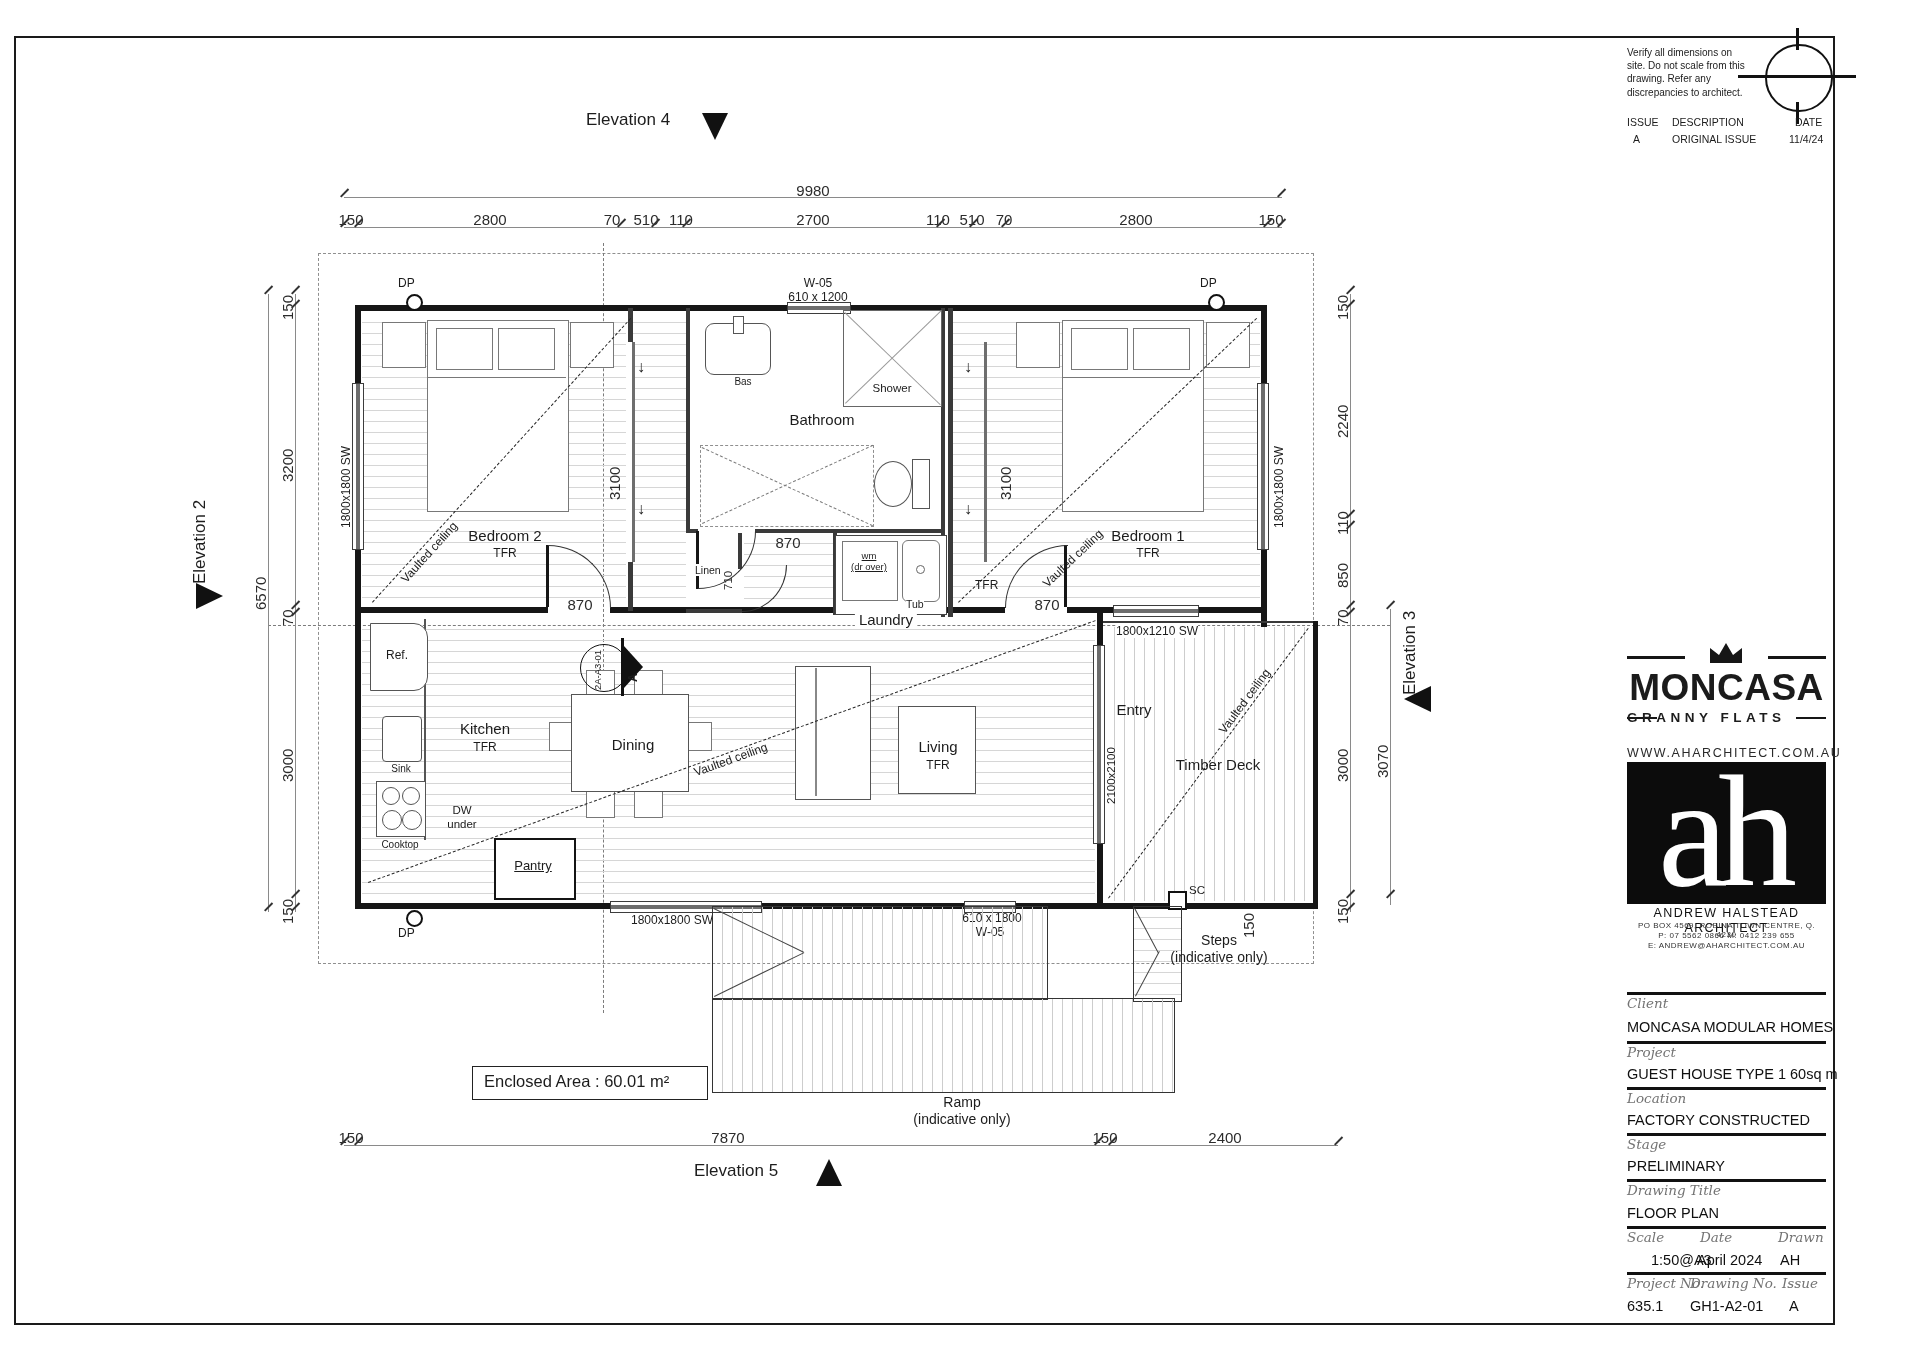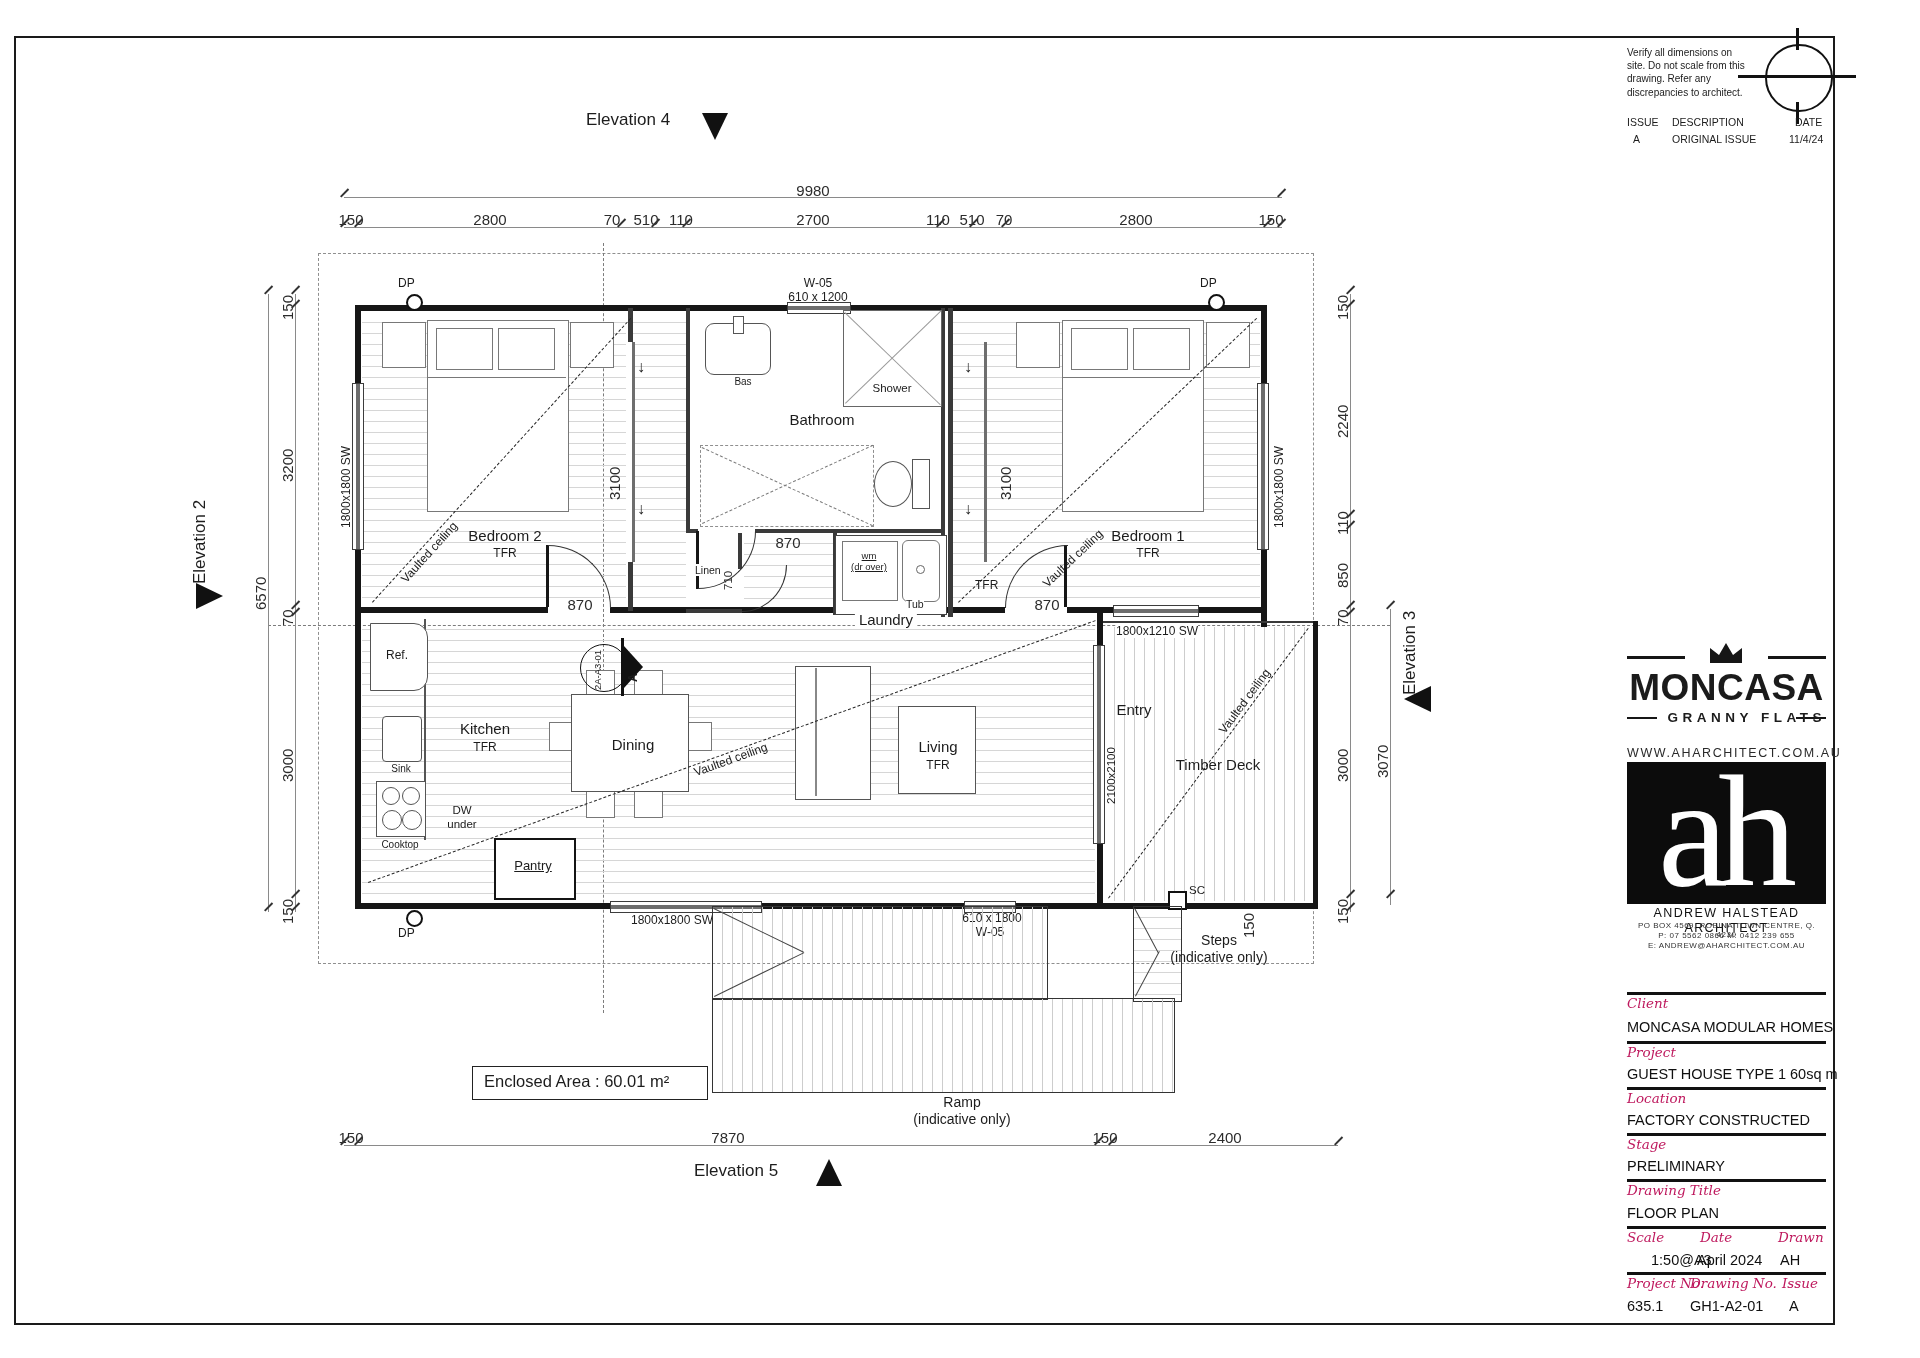--- a/index.html
+++ b/index.html
@@ -23,21 +23,21 @@
   .hatch-v{position:absolute;background:repeating-linear-gradient(90deg,transparent 0 9px,#cdcdcd 9px 10px);}
   .win-h{position:absolute;background:linear-gradient(180deg,#fff 0 26%,#6d6d6d 26% 74%,#fff 74% 100%);border:1px solid #3d3d3d;}
   .win-v{position:absolute;background:linear-gradient(90deg,#fff 0 26%,#6d6d6d 26% 74%,#fff 74% 100%);border:1px solid #3d3d3d;}
   .dashrect{position:absolute;border:1.6px dashed #8f8f8f;}
   .dline{position:absolute;border-top:1.5px dashed #7c7c7c;transform-origin:left top;}
   .vault{position:absolute;border-top:1.8px dashed #262626;transform-origin:left top;}
   .vaultlbl{position:absolute;font-size:12px;transform-origin:left top;white-space:nowrap;color:#1c1c1c;}
   .sline{position:absolute;background:#9a9a9a;height:1.2px;transform-origin:left top;}
   .arc{position:absolute;background:transparent;}
   .tri{position:absolute;width:0;height:0;}
-  .script{font-family:"DejaVu Serif",serif;font-style:italic;color:#be185d;}
+  .script{font-family:"DejaVu Serif",serif;font-style:italic;color:#737373;}
   .tb-div{position:absolute;left:1627px;width:199px;height:3px;background:#111;}
   .tb-val{position:absolute;font-size:14.5px;color:#101010;}
   .circle{position:absolute;border:1.5px solid #444;border-radius:50%;background:#fff;}
 </style>
 </head>
 <body>
 
 <div id="page">
 
   <div class="sheet-border" style="left:14px;top:36px;width:1817px;height:1285px;"></div>
@@ -64,21 +64,21 @@
     <div class="abs" style="left:1627px;top:656px;width:58px;height:2.5px;background:#161616;"></div>
     <div class="abs" style="left:1768px;top:656px;width:58px;height:2.5px;background:#161616;"></div>
     <span class="abs" style="left:1706px;top:641px;">
       <svg width="40" height="24" viewBox="0 0 40 24">
           <path d="M4 22 L4 7 L13 14 L20 2 L27 14 L36 7 L36 22 Z" fill="#161616"></path>
         </svg>
     </span>
     <div class="lbl" style="left:1627px;top:666px;width:199px;font-size:37px;font-weight:900;letter-spacing:.5px;text-align:center;color:#1b1b1b;">MONCASA</div>
     <div class="abs" style="left:1627px;top:717px;width:30px;height:2px;background:#161616;"></div>
     <div class="abs" style="left:1796px;top:717px;width:30px;height:2px;background:#161616;"></div>
-    <div class="lbl" style="left:1627px;top:710px;width:199px;font-size:13.5px;font-weight:bold;letter-spacing:4.5px;text-align:right;">GRANNY FLATS</div>
+    <div class="lbl" style="left:1627px;top:710px;width:199px;font-size:13.5px;font-weight:bold;letter-spacing:4.5px;text-align:left;">GRANNY FLATS</div>
   </div>
 
   <div class="lbl" style="left:1627px;top:746px;width:199px;font-size:12.5px;letter-spacing:1.6px;text-align:center;color:#2a2a2a;">WWW.AHARCHITECT.COM.AU</div>
 
   <div class="abs" style="left:1627px;top:762px;width:199px;height:142px;background:#0c0c0c;overflow:hidden;text-align:center;">
     <span style="font-family:'Liberation Serif',serif;color:#fff;font-size:158px;line-height:.88;letter-spacing:-10px;position:relative;left:-4px;">ah</span>
   </div>
   <div class="lbl" style="left:1627px;top:906px;width:199px;font-size:12.5px;letter-spacing:1.4px;text-align:center;color:#111;">ANDREW HALSTEAD ARCHITECT</div>
   <div class="lbl" style="left:1627px;top:921px;width:199px;font-size:8px;letter-spacing:.5px;text-align:center;color:#333;">PO BOX 4569, ROBINA TOWN CENTRE, Q. 4230</div>
   <div class="lbl" style="left:1627px;top:931px;width:199px;font-size:8px;letter-spacing:.5px;text-align:center;color:#333;">P: 07 5562 0866   M: 0412 239 655</div>

